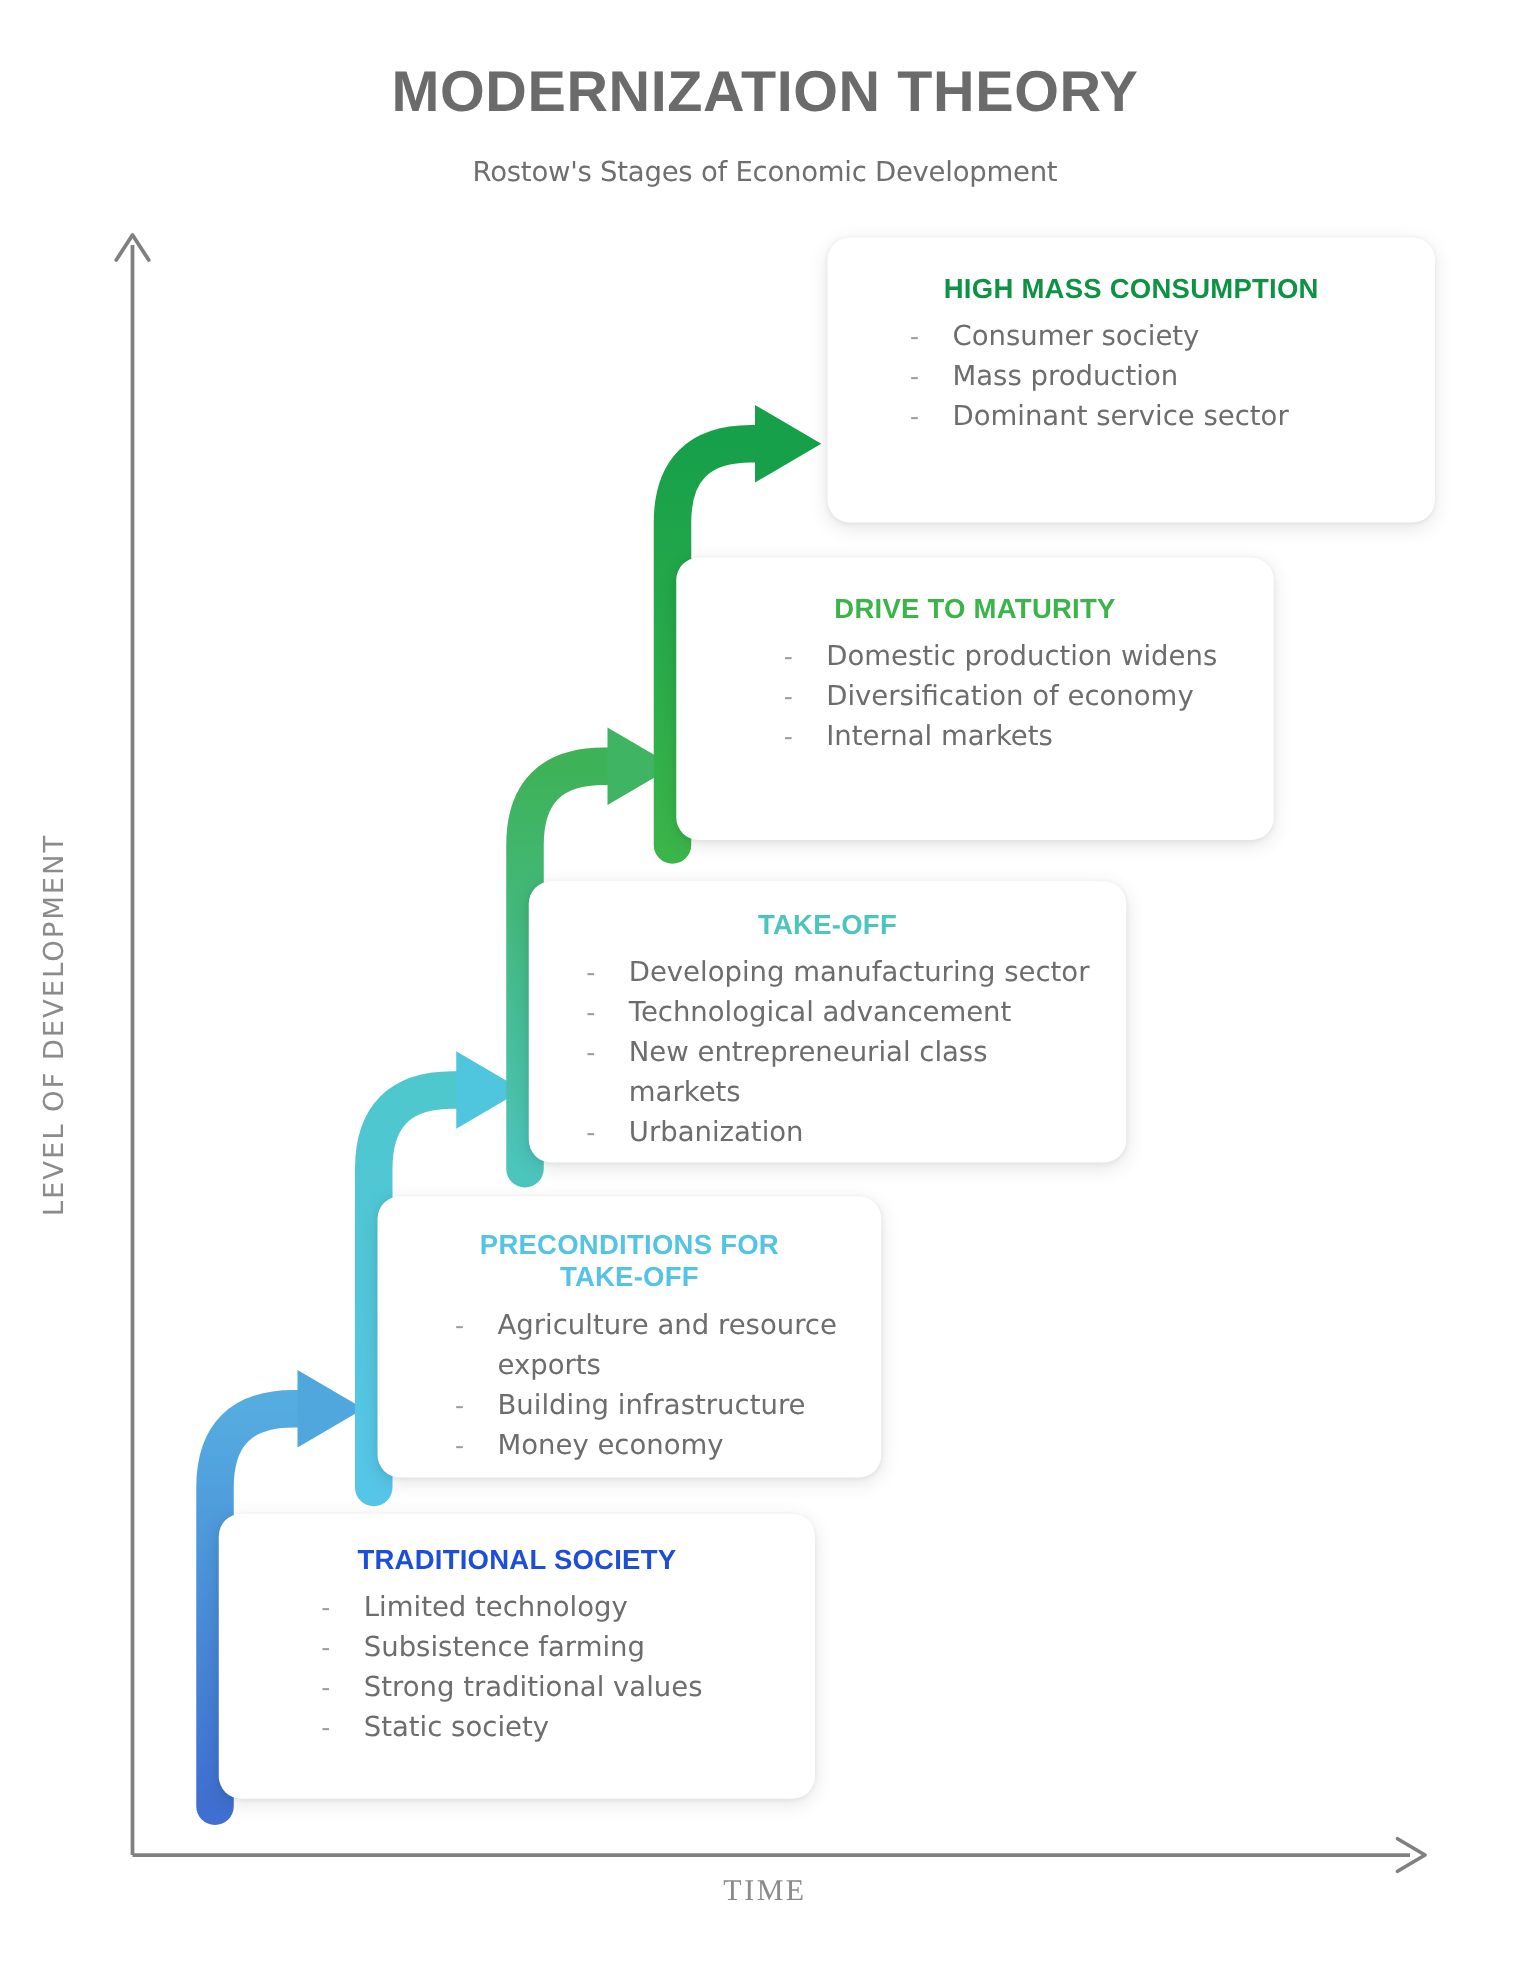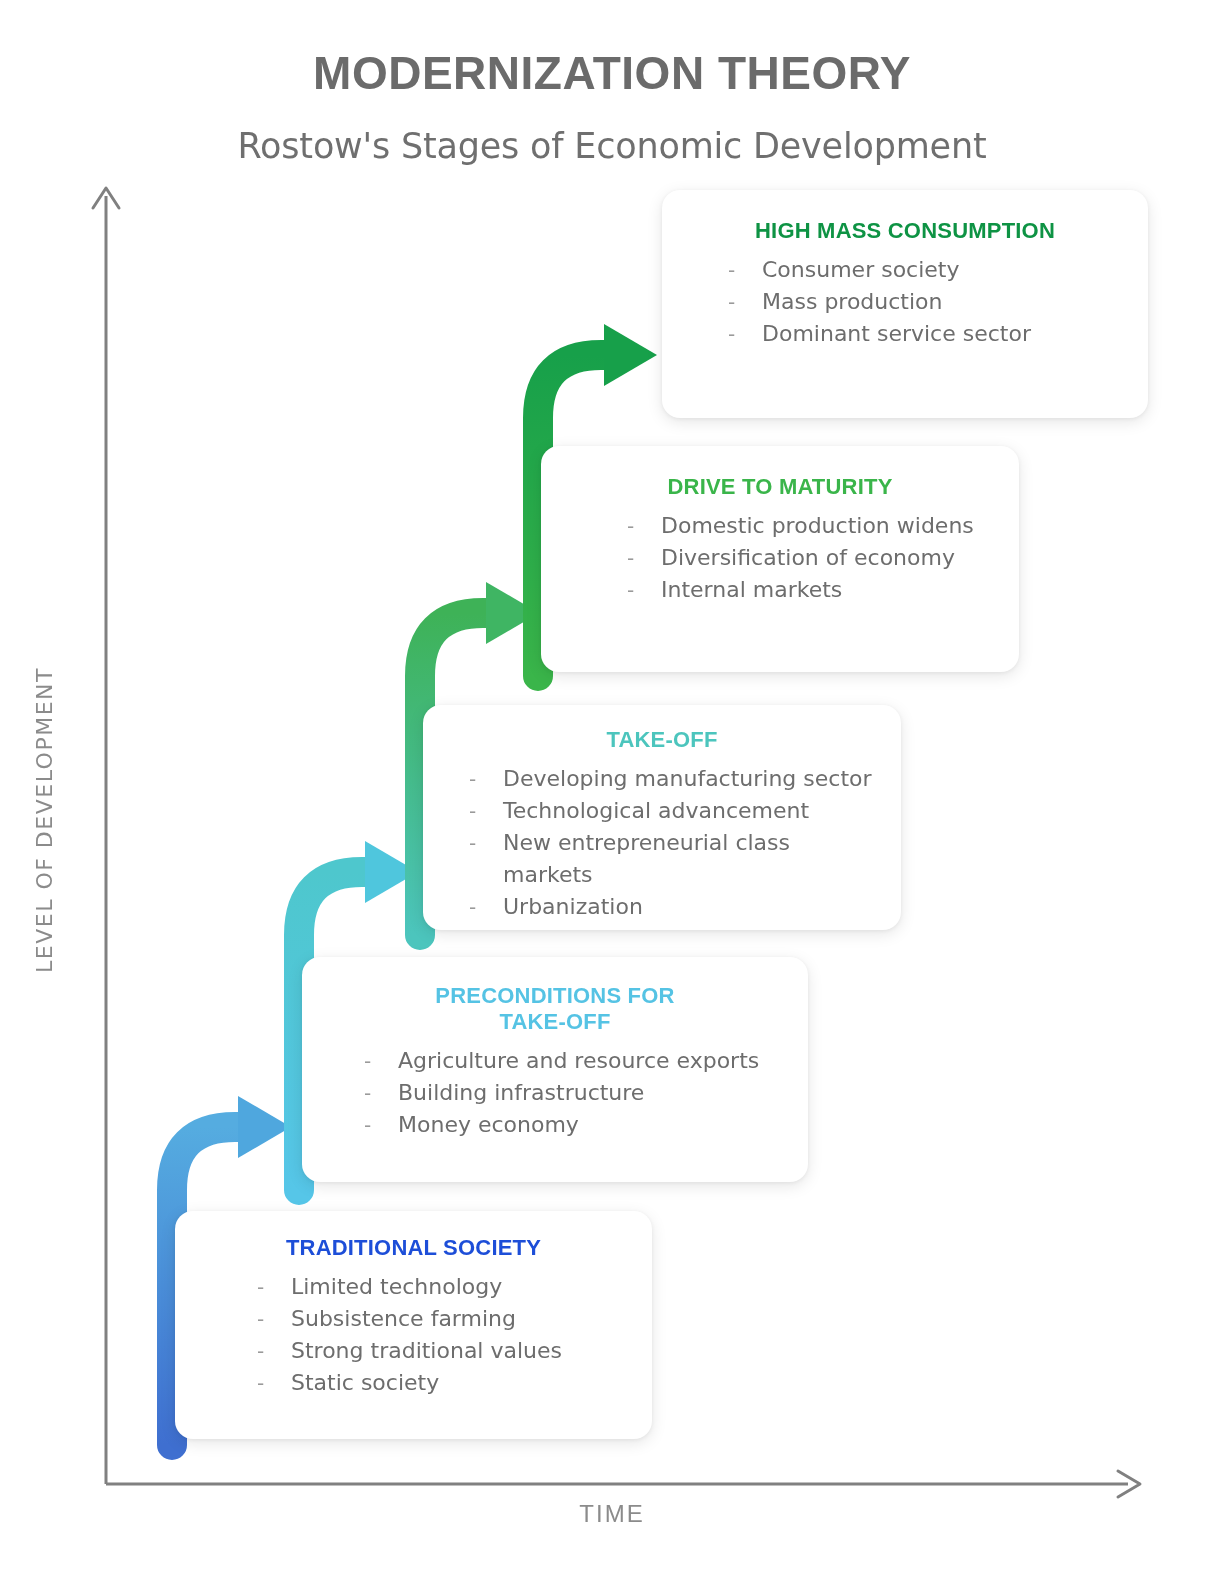--- a/index.html
+++ b/index.html
@@ -27,21 +27,21 @@
     padding-top: 30px;
     font-size: 46px;
     font-weight: bold;
     letter-spacing: 0.5px;
     color: #6b6b6b;
     font-family: "Liberation Sans", sans-serif;
   }
   #subtitle {
     margin: 4px;
     padding-top: 10px;
-    font-size: 35px;
+    font-size: 22px;
     font-weight: 400;
     color: #6f6f6f;
     font-family: "DejaVu Sans", sans-serif;
     letter-spacing: -0.2px;
   }
 
   
   #axes-layer {
     position: absolute;
     top: 0; left: 0;
@@ -63,21 +63,21 @@
   }
   #x-axis-label {
     position: absolute;
     left: 0;
     top: 1500px;
     width: 1224px;
     text-align: center;
     font-size: 24px;
     letter-spacing: 2px;
     color: #8b8b8b;
-    font-family: Liberation Sans, sans-serif;
+    font-family: Liberation Serif, serif;
   }
 
   
   #flow-layer {
     position: absolute;
     top: 0; left: 0;
     width: 1224px;
     height: 1584px;
   }
 
@@ -123,21 +123,21 @@
   
   #card-stage-5 { left: 662px;  top: 190px;  width: 486px; height: 228px; padding-top: 28px; }
   #card-stage-5 .bullet-list { padding-left: 46px; }
 
   #card-stage-4 { left: 541px;  top: 446px;  width: 478px; height: 226px; padding-top: 28px; }
   #card-stage-4 .bullet-list { padding-left: 66px; }
 
   #card-stage-3 { left: 423px;  top: 705px;  width: 478px; height: 225px; padding-top: 22px; }
   #card-stage-3 .bullet-list { padding-left: 26px; }
 
-  #card-stage-2 { left: 302px;  top: 957px;  width: 506px; height: 225px; padding-top: 26px; }
+  #card-stage-2 { left: 302px;  top: 957px;  width: 403px; height: 225px; padding-top: 26px; }
   #card-stage-2 .bullet-list { padding-left: 42px; }
 
   #card-stage-1 { left: 175px;  top: 1211px; width: 477px; height: 228px; padding-top: 24px; }
   #card-stage-1 .bullet-list { padding-left: 62px; }
 </style>
 </head>
 <body>
 
 <div id="header">
   <h1 id="main-title">MODERNIZATION THEORY</h1>

